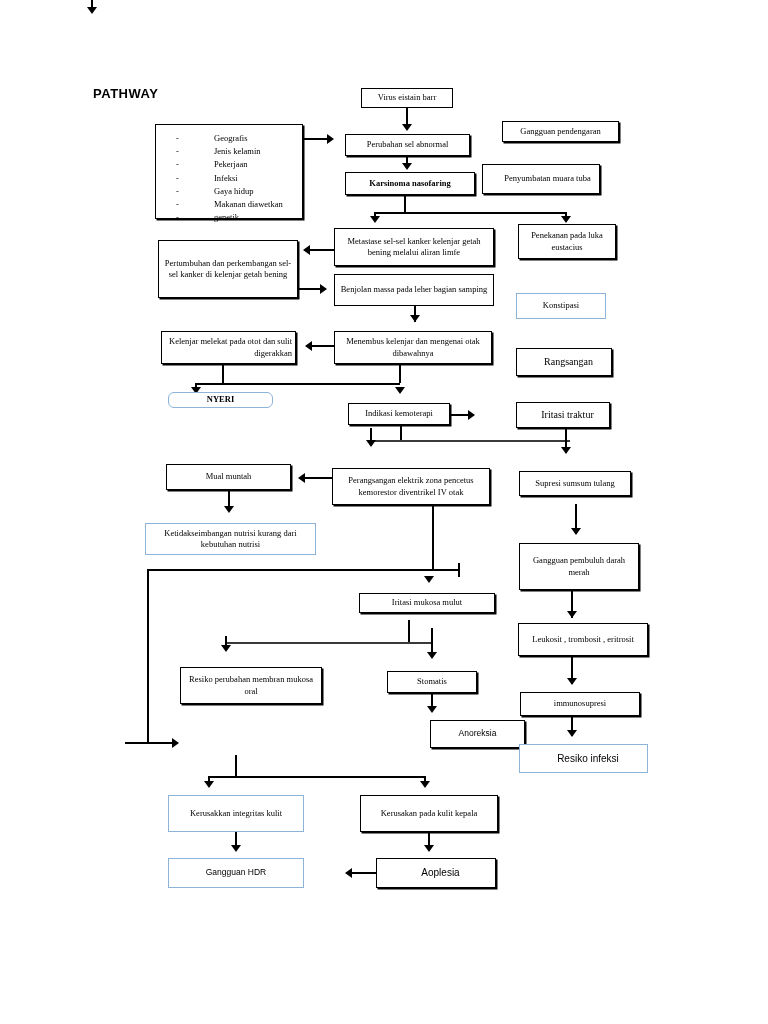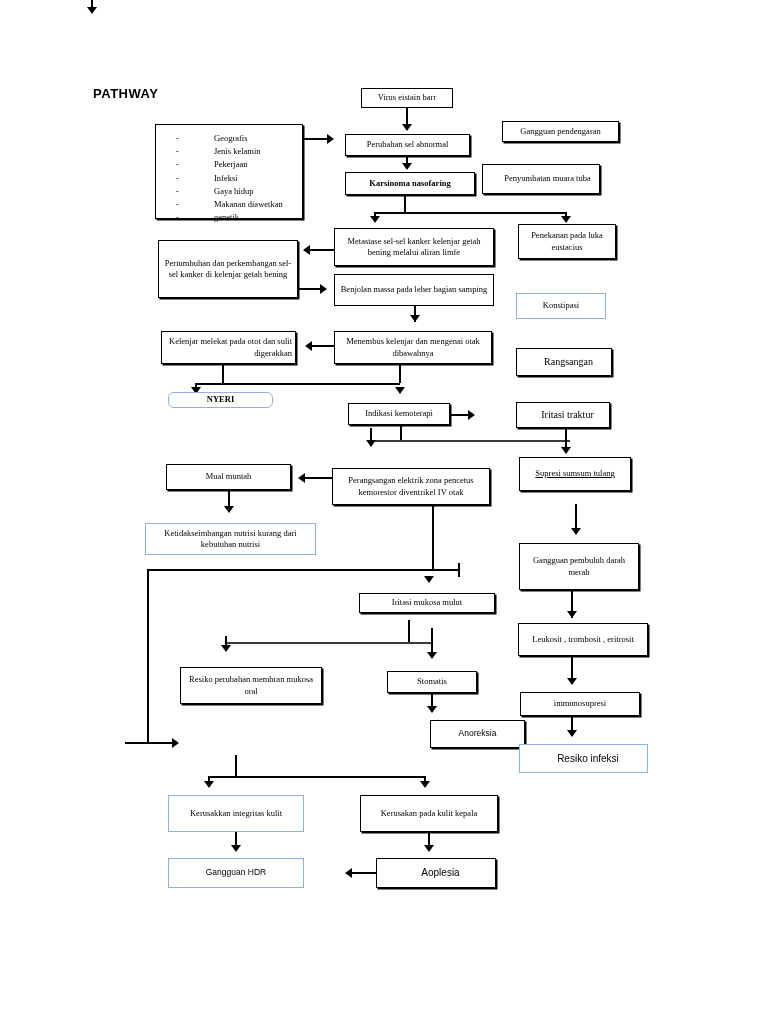--- a/index.html
+++ b/index.html
@@ -138,21 +138,21 @@
   <div class="node blue bold" style="left:168px;top:392px;width:105px;height:16px;border-radius:6px;">NYERI</div>
 
   <div class="node shadow" style="left:348px;top:403px;width:102px;height:22px;">Indikasi kemoterapi</div>
 
   <div class="node shadow big" style="left:516px;top:402px;width:94px;height:26px;">Iritasi traktur</div>
 
   <div class="node shadow" style="left:166px;top:464px;width:125px;height:26px;">Mual muntah</div>
 
   <div class="node shadow" style="left:332px;top:468px;width:158px;height:37px;">Perangsangan elektrik zona pencetus kemorestor diventrikel IV otak</div>
 
-  <div class="node shadow" style="left:519px;top:457px;width:112px;height:34px;text-decoration:underline;">Supresi sumsum tulang</div>
+  <div class="node shadow" style="left:519px;top:471px;width:112px;height:25px;">Supresi sumsum tulang</div>
 
   <div class="node blue" style="left:145px;top:523px;width:171px;height:32px;">Ketidakseimbangan nutrisi kurang dari kebutuhan nutrisi</div>
 
   <div class="node shadow" style="left:519px;top:543px;width:120px;height:47px;">Gangguan pembuluh darah merah</div>
 
   <div class="node shadow" style="left:359px;top:593px;width:136px;height:20px;">Iritasi mukosa mulut</div>
 
   <div class="node shadow" style="left:518px;top:623px;width:130px;height:33px;">Leukosit , trombosit , eritrosit</div>
 
   <div class="node shadow" style="left:180px;top:667px;width:142px;height:37px;">Resiko perubahan membran mukosa oral</div>

